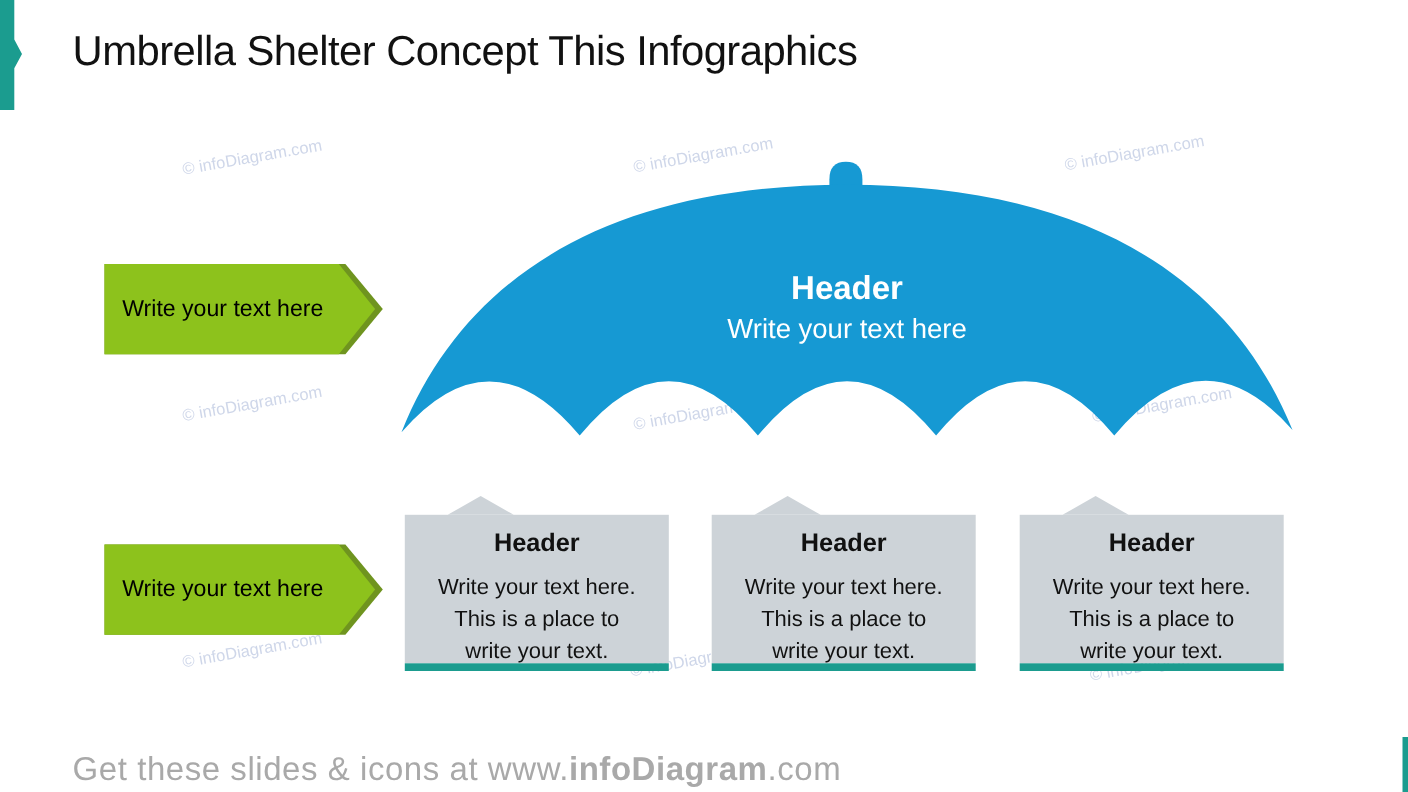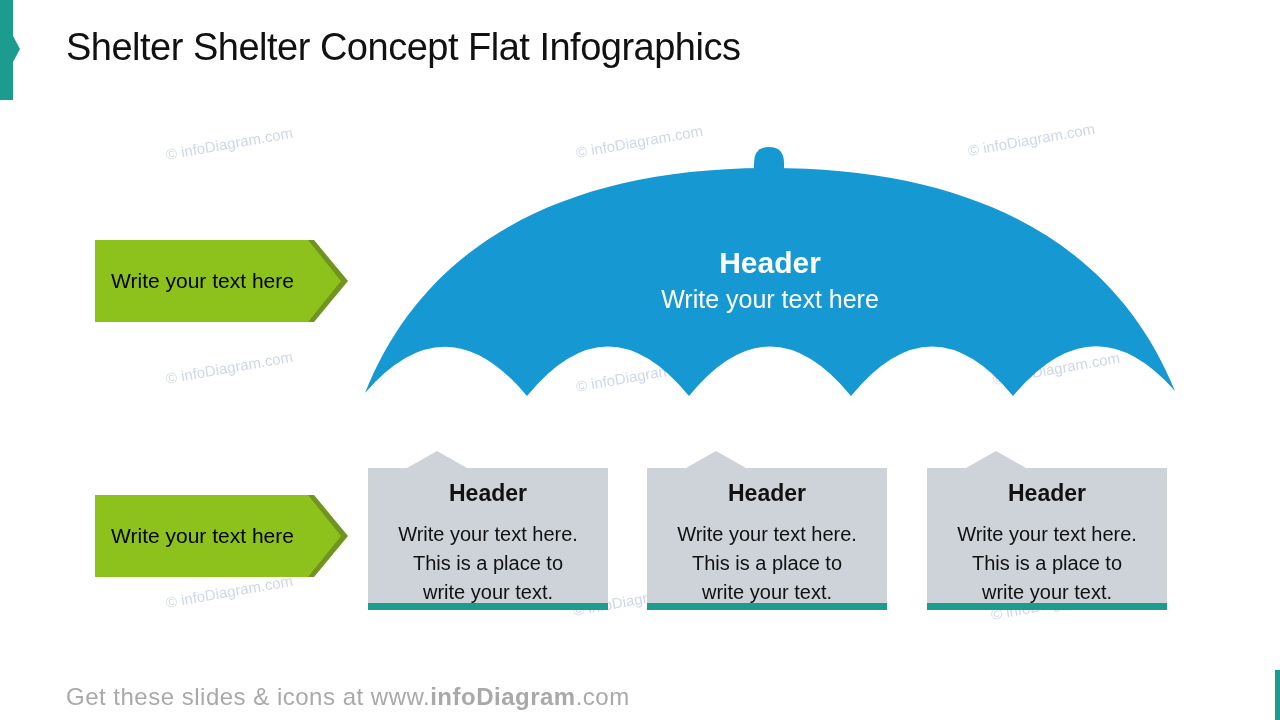--- a/index.html
+++ b/index.html
@@ -71,21 +71,21 @@
   }
   .card-body{
     margin:12px;padding:0 16px;font-size:20px;line-height:29px;
   }
   #card-1{left:368px;}
   #card-2{left:647px;}
   #card-3{left:927px;}
 
   
   #footer{
-    left:66px;top:683px;font-size:24px;letter-spacing:0.5px;
+    left:66px;top:683px;font-size:30px;letter-spacing:0.5px;
     color:var(--footer-gray,#A9A9A9);z-index:3;
   }
   #footer b{font-weight:bold;}
 
   
   #br-accent{
     right:0;top:670px;width:5px;height:50px;
     background:var(--teal,#1B9C8F);z-index:3;
   }
 </style>
@@ -121,21 +121,21 @@
     <polygon points="95,240 314,240 348,281 314,322 95,322" style="fill:var(--green-dark,#6F941F)"></polygon>
     <polygon points="95,240 308,240 341,281 308,322 95,322" style="fill:var(--green,#8DC21C)"></polygon>
   </g>
 
   <g>
     <polygon points="95,495 314,495 348,536 314,577 95,577" style="fill:var(--green-dark,#6F941F)"></polygon>
     <polygon points="95,495 308,495 341,536 308,577 95,577" style="fill:var(--green,#8DC21C)"></polygon>
   </g>
 </svg>
 
-<div id="slide-title" class="abs">Shelter Shelter Concept Flat Infographics</div>
+<div id="slide-title" class="abs">Umbrella Shelter Concept This Infographics</div>
 
 <div id="umbrella-text" class="abs">
   <div id="umbrella-header">Header</div>
   <div id="umbrella-sub">Write your text here</div>
 </div>
 
 <div id="banner-text-1" class="banner-text">Write your text here</div>
 <div id="banner-text-2" class="banner-text">Write your text here</div>
 
 <div id="card-1" class="card">

